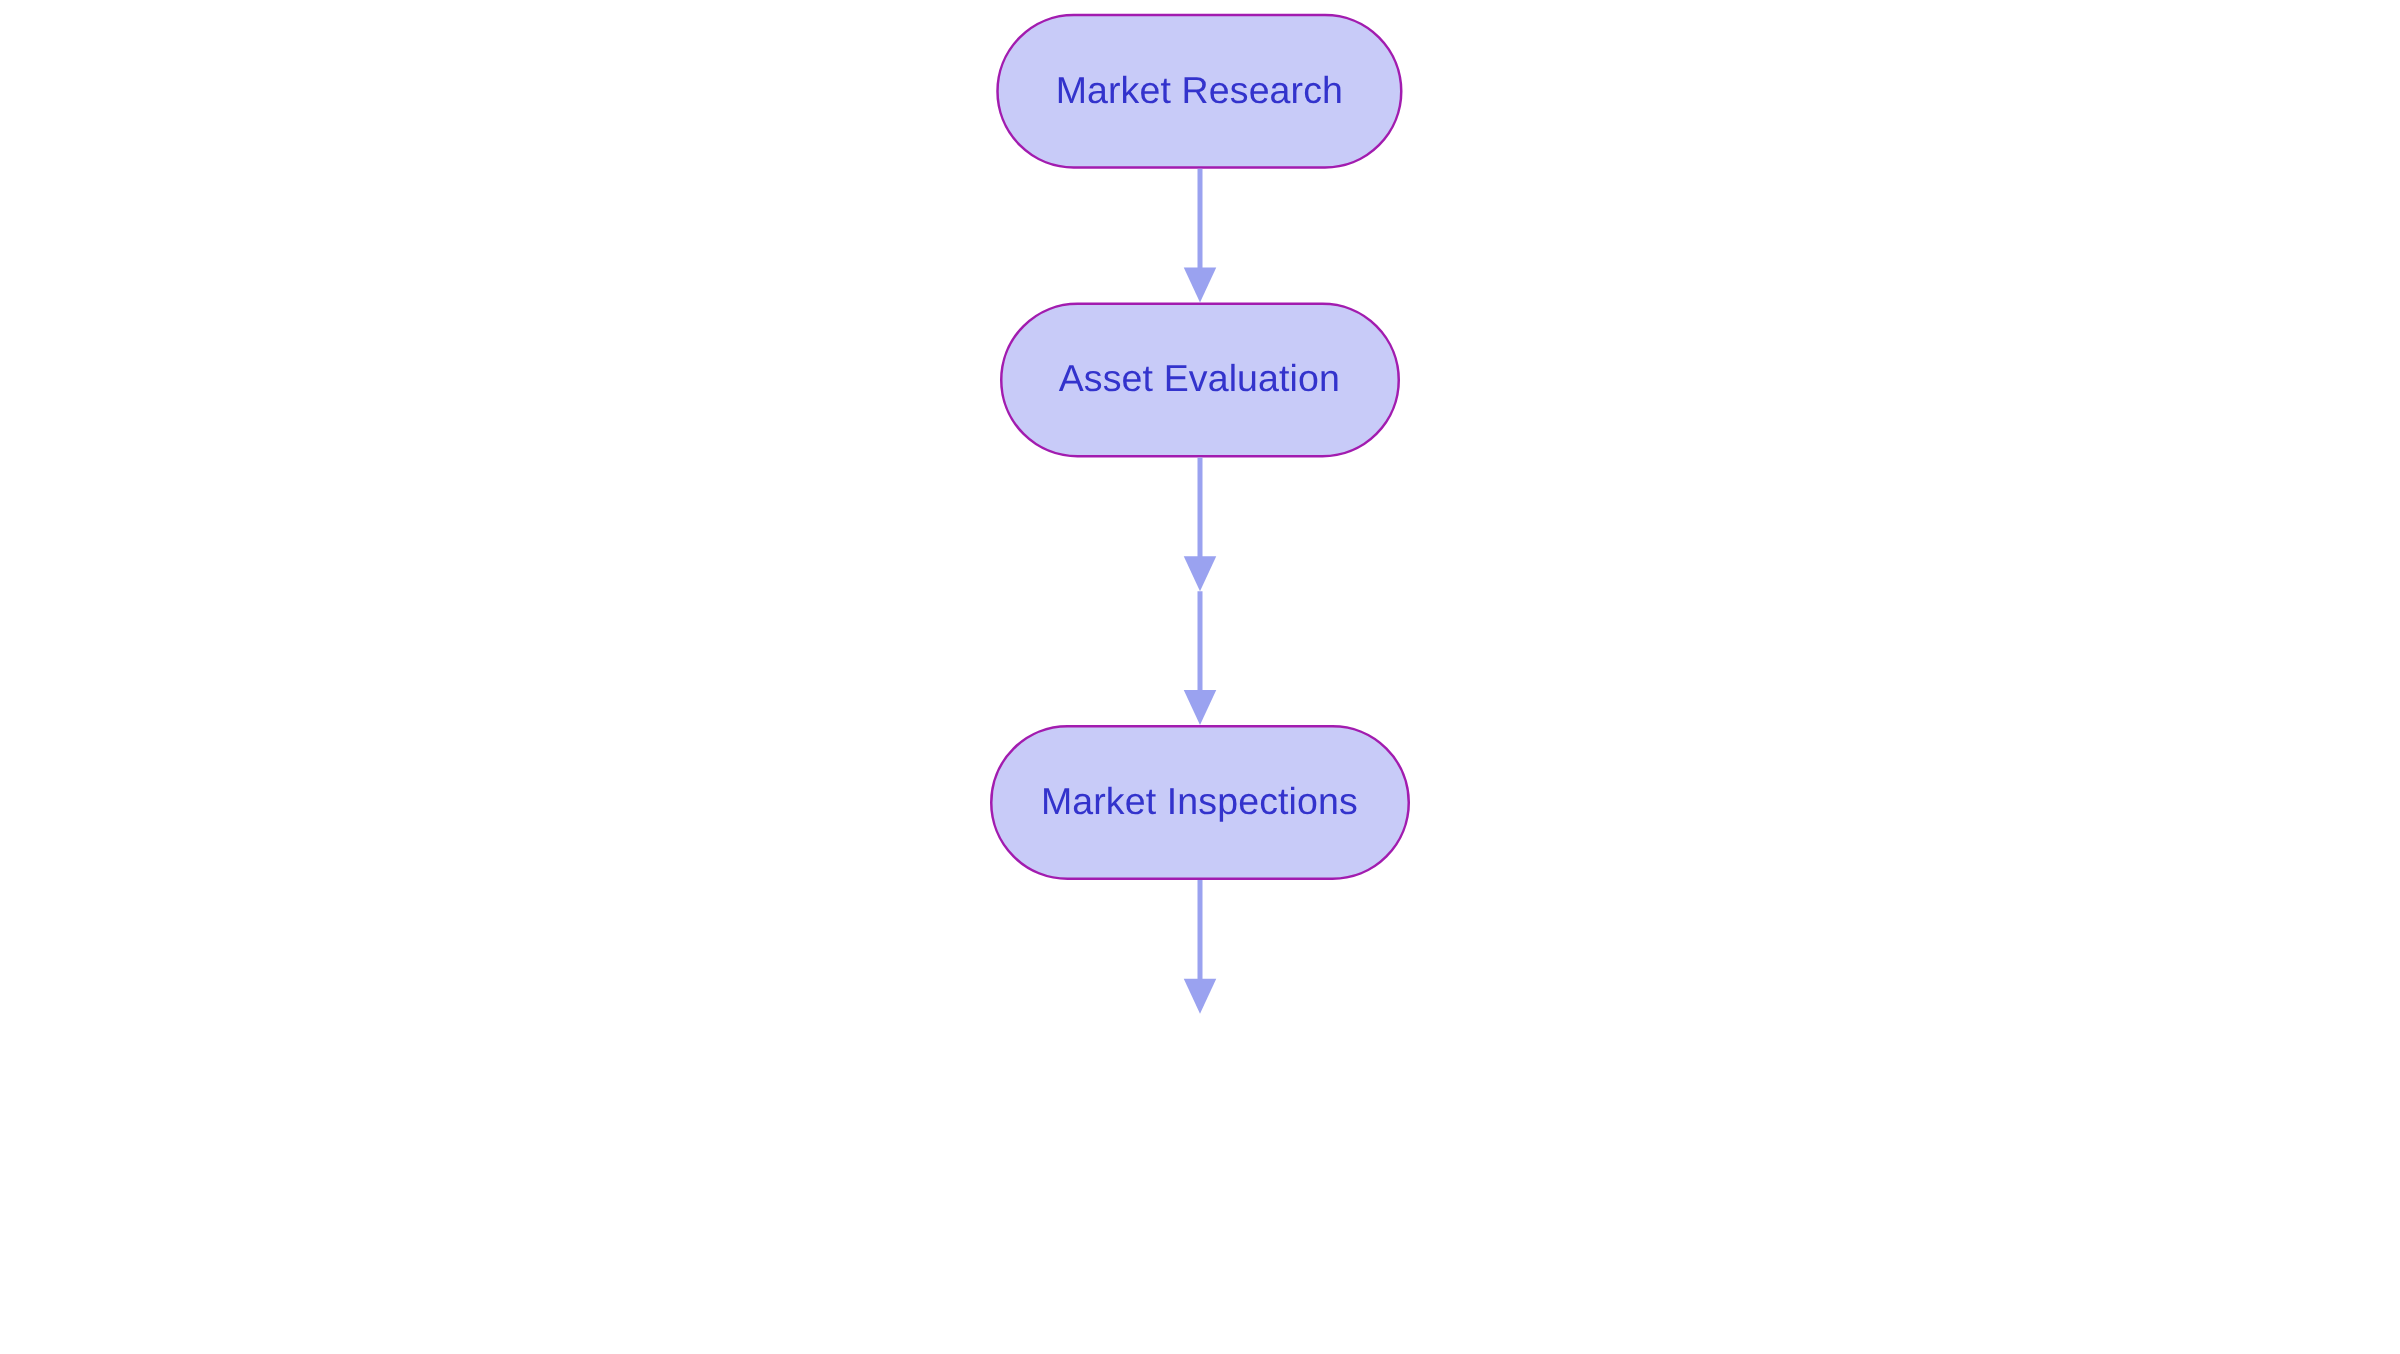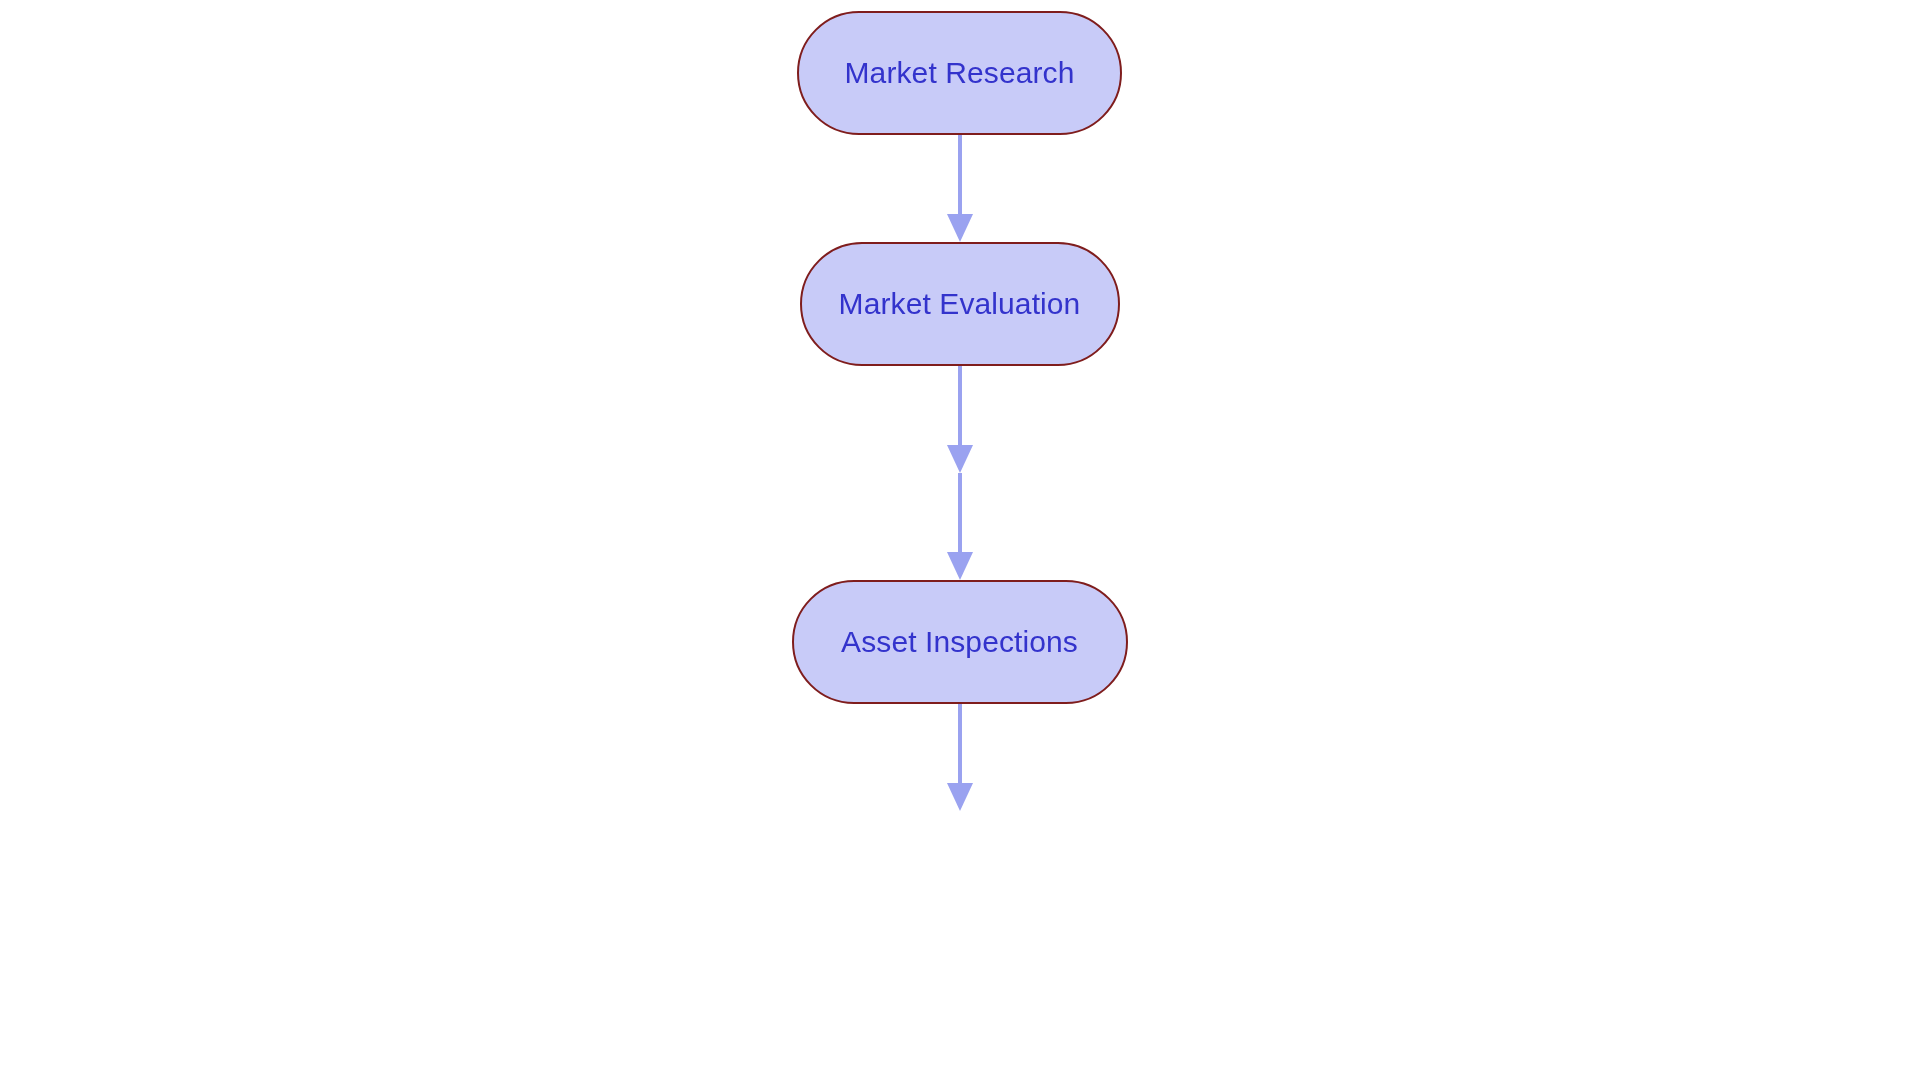--- a/index.html
+++ b/index.html
@@ -39,21 +39,21 @@
 
   
   .node {
     position: relative;
     height: 124px;
     box-sizing: border-box;
     display: flex;
     align-items: center;
     justify-content: center;
     background: #c8cbf8;
-    border: 2px solid #7f1d1d;
+    border: 2px solid #a21caf;
     border-radius: 62px;
     margin-left: -1px; 
     flex: 0 0 auto;
   }
 
   .node-label {
     font-size: 30px;
     line-height: 1;
     color: #3333cc;
     letter-spacing: 0.1px;
@@ -106,36 +106,36 @@
     <div class="node w-1">
       <span class="node-label">Market Research</span>
     </div>
 
     <div class="connector">
       <div class="connector-stem"></div>
       <div class="connector-head"></div>
     </div>
 
     <div class="node w-2">
-      <span class="node-label">Market Evaluation</span>
+      <span class="node-label">Asset Evaluation</span>
     </div>
 
     <div class="connector">
       <div class="connector-stem"></div>
       <div class="connector-head"></div>
     </div>
 
 
     <div class="connector">
       <div class="connector-stem"></div>
       <div class="connector-head"></div>
     </div>
 
     <div class="node w-4">
-      <span class="node-label">Asset Inspections</span>
+      <span class="node-label">Market Inspections</span>
     </div>
 
     <div class="connector">
       <div class="connector-stem"></div>
       <div class="connector-head"></div>
     </div>
 
 
   </div>
 </div>

